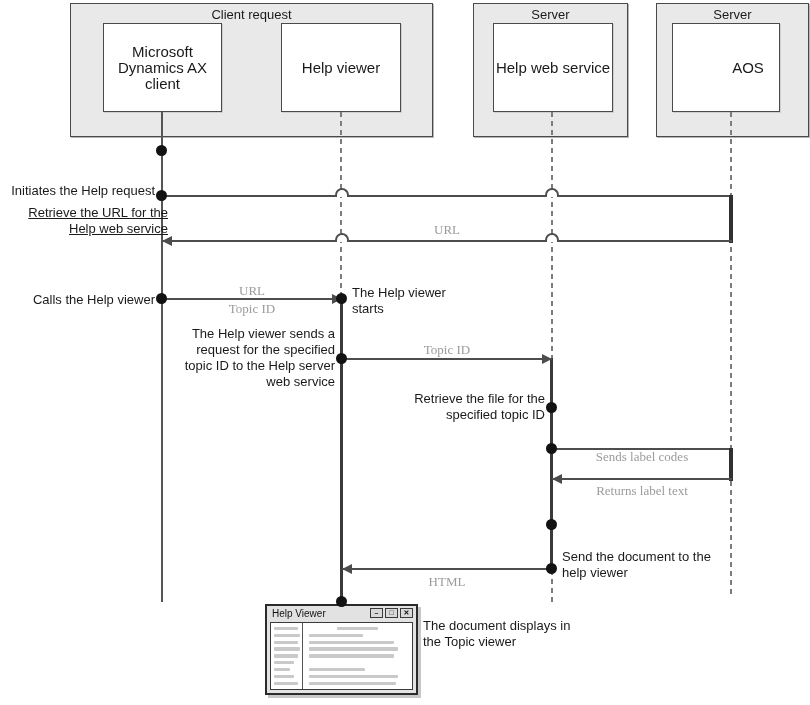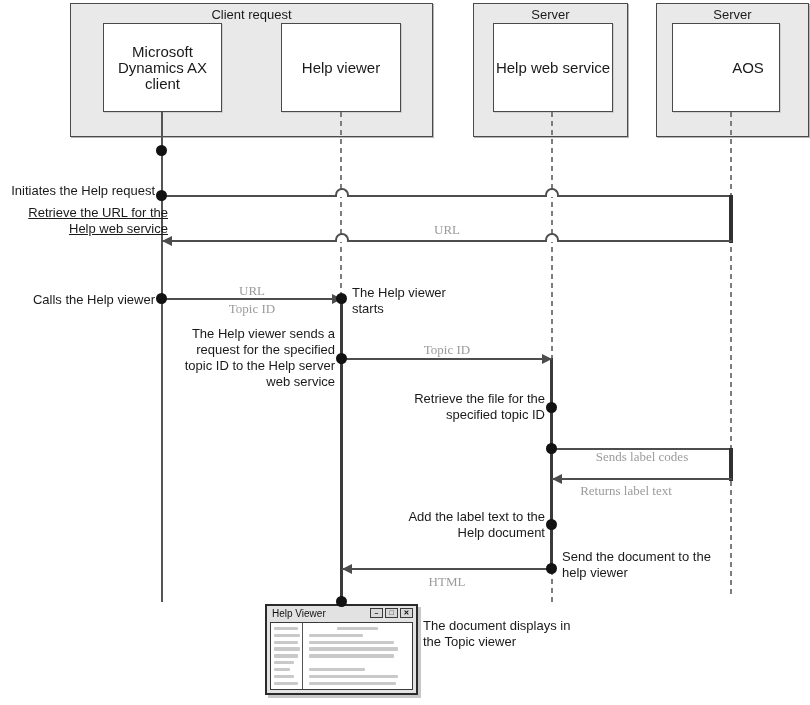--- a/index.html
+++ b/index.html
@@ -97,40 +97,38 @@
 
   <div class="msg-line" style="left:342px; top:358px; width:210px;"></div>
   <div class="arrow-right" style="left:542px; top:354px;"></div>
   <div class="msg-label" style="left:407px; top:342px; width:80px;">Topic ID</div>
 
   <div class="msg-line" style="left:552px; top:448px; width:180px;"></div>
   <div class="activation" style="left:729px; top:448px; width:4px; height:33px;"></div>
   <div class="msg-line" style="left:552px; top:478px; width:180px;"></div>
   <div class="arrow-left" style="left:552px; top:474px;"></div>
   <div class="msg-label" style="left:572px; top:433px; width:140px;margin-top:16px;">Sends label codes</div>
-  <div class="msg-label" style="left:556px; top:483px; width:140px;">Returns label text</div>
+  <div class="msg-label" style="left:572px; top:483px; width:140px;">Returns label text</div>
 
   <div class="msg-line" style="left:342px; top:568px; width:210px;"></div>
   <div class="arrow-left" style="left:342px; top:564px;"></div>
   <div class="msg-label" style="left:407px; top:574px; width:80px;">HTML</div>
 
   <div class="note r" style="right:655px; top:143px;margin-top:40px;">Initiates the Help request</div>
   <div class="note r" style="right:642px; top:205px;text-decoration:underline;">Retrieve the URL for the
 Help web service</div>
   <div class="note r" style="right:655px; top:292px;">Calls the Help viewer</div>
   <div class="note" style="left:352px; top:285px;">The Help viewer
 starts</div>
   <div class="note r" style="right:475px; top:326px;">The Help viewer sends a
 request for the specified
 topic ID to the Help server
 web service</div>
   <div class="note r" style="right:265px; top:391px;">Retrieve the file for the
 specified topic ID</div>
-  <div class="note r" style="right:265px; top:509px;">Add the label text to the
-Help document</div>
   <div class="note" style="left:562px; top:549px;">Send the document to the
 help viewer</div>
   <div class="note" style="left:423px; top:618px;">The document displays in
 the Topic viewer</div>
 
   <div class="hv-win">
     <div class="hv-titlebar">
       <div class="hv-title">Help Viewer</div>
       <div class="hv-buttons">
         <div class="hv-btn">–</div>

